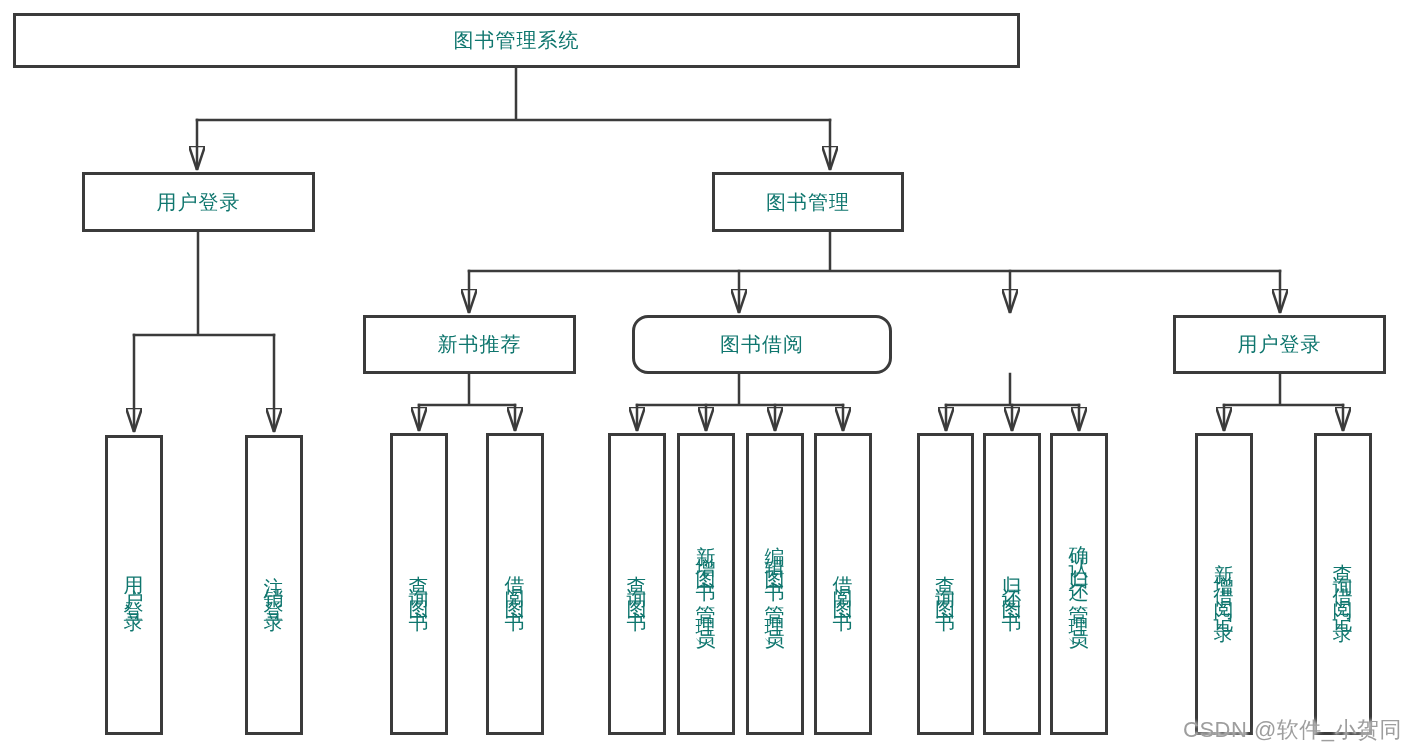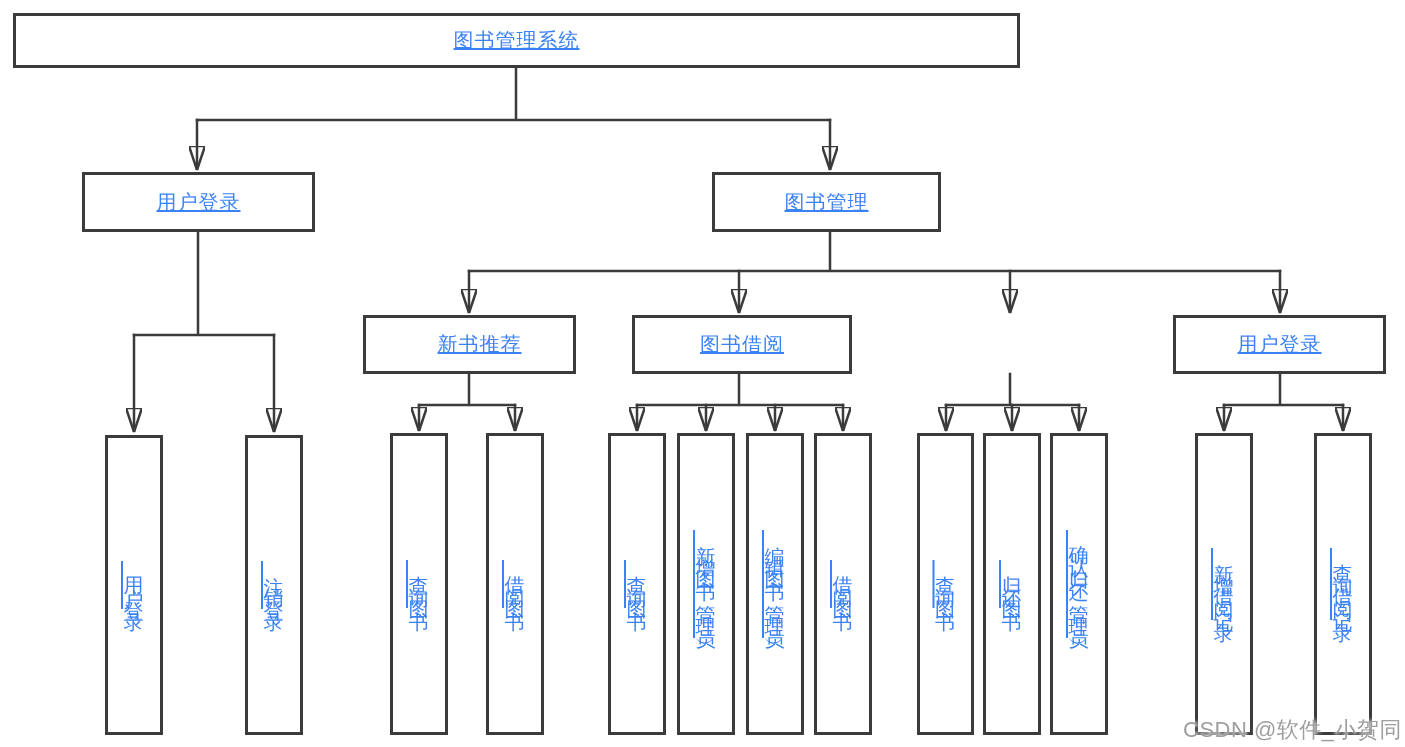--- a/index.html
+++ b/index.html
@@ -5,21 +5,21 @@
   html,body{margin:0;padding:0;background:#ffffff;}
   .canvas{
     position:relative;width:1405px;height:747px;background:#ffffff;
     font-family:"Liberation Sans","DejaVu Sans",sans-serif;
     color:#3d3d3d;overflow:hidden;
   }
   .box{
     position:absolute;box-sizing:border-box;
     border:3px solid #3b3b3b;background:#ffffff;
     display:flex;align-items:center;justify-content:center;
-    font-size:20px;color:#3b82f6;white-space:nowrap;text-decoration:underline;
+    font-size:20px;color:#0f766e;white-space:nowrap;
   }
   .hbox{letter-spacing:1px;}
   .vbox span{
     writing-mode:vertical-rl;text-orientation:mixed;
     letter-spacing:12px;font-size:20px;line-height:1;
   }
   .connectors{position:absolute;left:0;top:0;pointer-events:none;}
   .connectors path,.connectors line{
     stroke:#3b3b3b;stroke-width:2.5;fill:none;stroke-linecap:square;
   }
@@ -76,28 +76,28 @@
     <line x1="1343" y1="405" x2="1343" y2="430" marker-end="url(#arw)"></line>
   </svg>
 
   <div class="box hbox" style="left:13px;top:13px;width:1007px;height:55px;">
     <span>图书管理系统</span>
   </div>
 
   <div class="box hbox" style="left:82px;top:172px;width:233px;height:60px;">
     <span>用户登录</span>
   </div>
-  <div class="box hbox" style="left:712px;top:172px;width:229px;height:60px;">
+  <div class="box hbox" style="left:712px;top:172px;width:192px;height:60px;">
     <span>图书管理</span>
   </div>
 
   <div class="box hbox" style="left:363px;top:315px;width:213px;height:59px;padding-left:20px;">
     <span>新书推荐</span>
   </div>
-  <div class="box hbox" style="left:632px;top:315px;width:220px;height:59px;">
+  <div class="box hbox" style="left:632px;top:315px;width:260px;height:59px;border-radius:16px;">
     <span>图书借阅</span>
   </div>
   <div class="box hbox" style="left:1173px;top:315px;width:213px;height:59px;">
     <span>用户登录</span>
   </div>
 
   <div class="box vbox" style="left:105px;top:435px;width:58px;height:300px;">
     <span>用户登录</span>
   </div>
   <div class="box vbox" style="left:245px;top:435px;width:58px;height:300px;">

